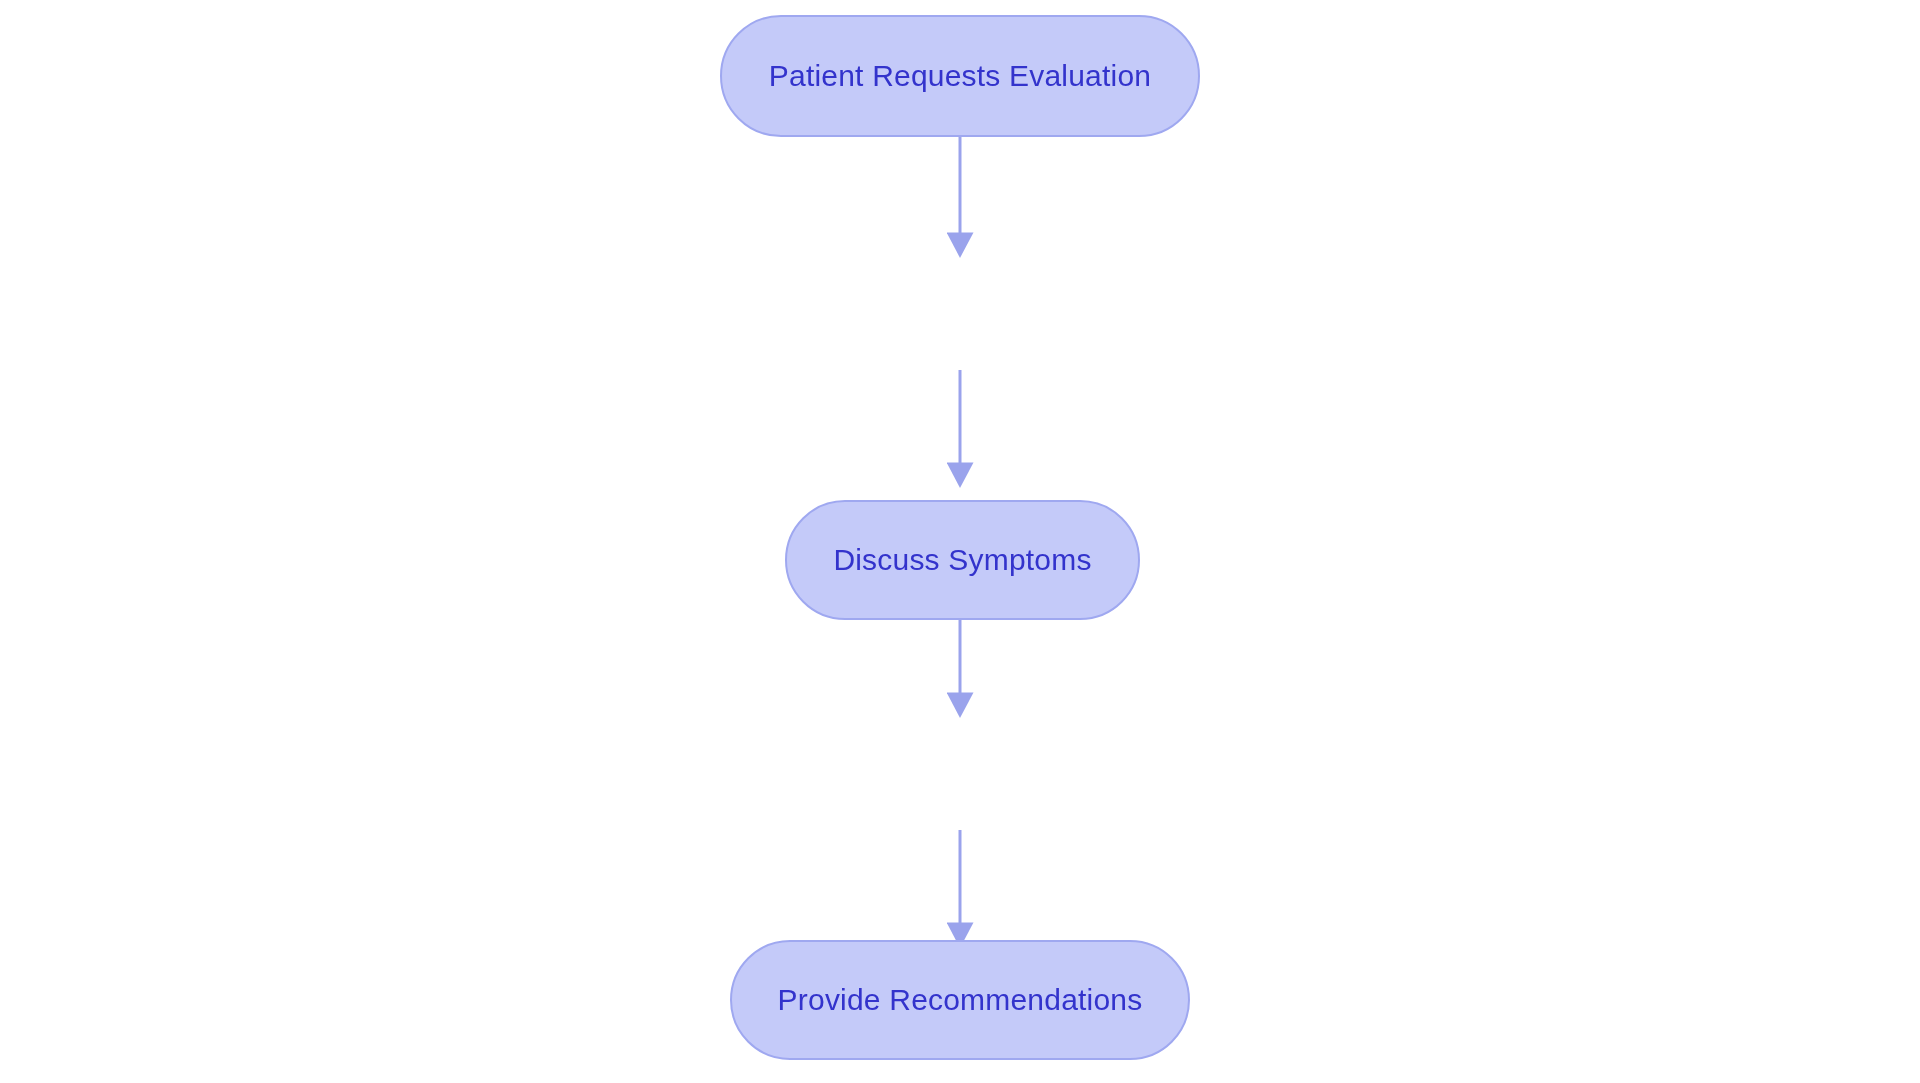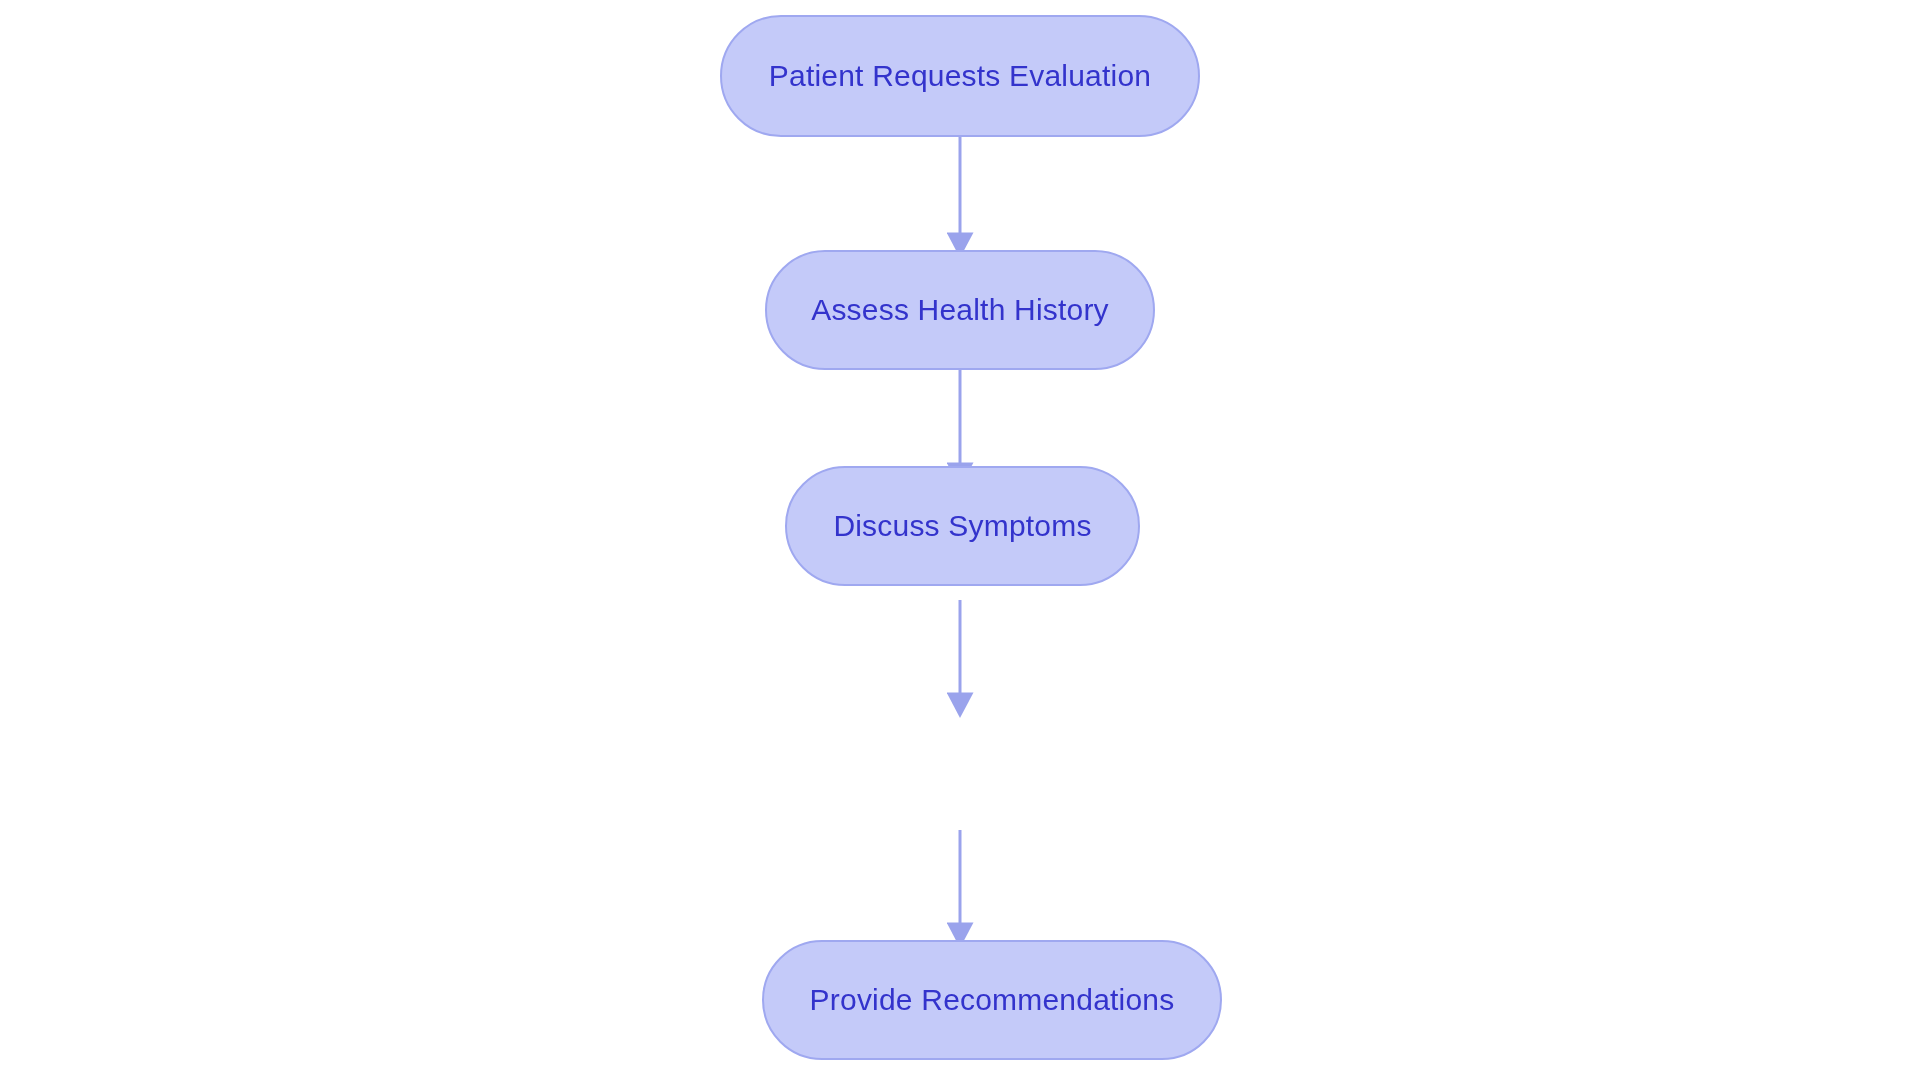--- a/index.html
+++ b/index.html
@@ -52,23 +52,23 @@
   }
 
   .flow-node .node-label {
     display: block;
     color: #3333cc;
     pointer-events: none;
   }
 
   #node-0 { left: 720px; top: 15px;  width: 480px; height: 122px; }
   #node-1 { left: 765px; top: 250px; width: 390px; height: 120px; }
-  #node-2 { left: 785px; top: 466px; width: 355px; height: 120px; align-items: center; }
+  #node-2 { left: 785px; top: 500px; width: 355px; height: 120px; align-items: center; }
   #node-3 { left: 720px; top: 710px; width: 480px; height: 120px; }
-  #node-4 { left: 762px; top: 940px; width: 460px; height: 120px; }
+  #node-4 { left: 730px; top: 940px; width: 460px; height: 120px; }
 </style>
 </head>
 <body>
 
 <div id="flow-canvas" style="background: rgb(255, 255, 255);">
 
   <svg id="connector-layer" width="1920" height="1083" viewBox="0 0 1920 1083" xmlns="http://www.w3.org/2000/svg">
     <defs>
       <marker id="arrowhead" markerWidth="10" markerHeight="9" refX="1.2" refY="4.5" orient="auto" markerUnits="strokeWidth">
         <path d="M0,0 L0,9 L8.5,4.5 z" fill="#9aa3ec"></path>
@@ -81,23 +81,20 @@
 
     <line x1="960" y1="600" x2="960" y2="696" stroke="#9aa3ec" stroke-width="3" marker-end="url(#arrowhead)"></line>
 
     <line x1="960" y1="830" x2="960" y2="926" stroke="#9aa3ec" stroke-width="3" marker-end="url(#arrowhead)"></line>
   </svg>
 
   <div class="flow-node" id="node-0" style="background: rgb(196, 202, 249); border-color: rgb(159, 168, 240); color: rgb(51, 51, 204);">
     <span class="node-label">Patient Requests Evaluation</span>
   </div>
 
-  <div class="flow-node" id="node-1" style="background: rgb(196, 202, 249); border-color: rgb(159, 168, 240); color: rgb(51, 51, 204);">
-    <span class="node-label">Assess Health History</span>
-  </div>
 
   <div class="flow-node" id="node-2" style="background: rgb(196, 202, 249); border-color: rgb(159, 168, 240); color: rgb(51, 51, 204);">
     <span class="node-label">Discuss Symptoms</span>
   </div>
 
 
   <div class="flow-node" id="node-4" style="background: rgb(196, 202, 249); border-color: rgb(159, 168, 240); color: rgb(51, 51, 204);">
     <span class="node-label">Provide Recommendations</span>
   </div>
 

